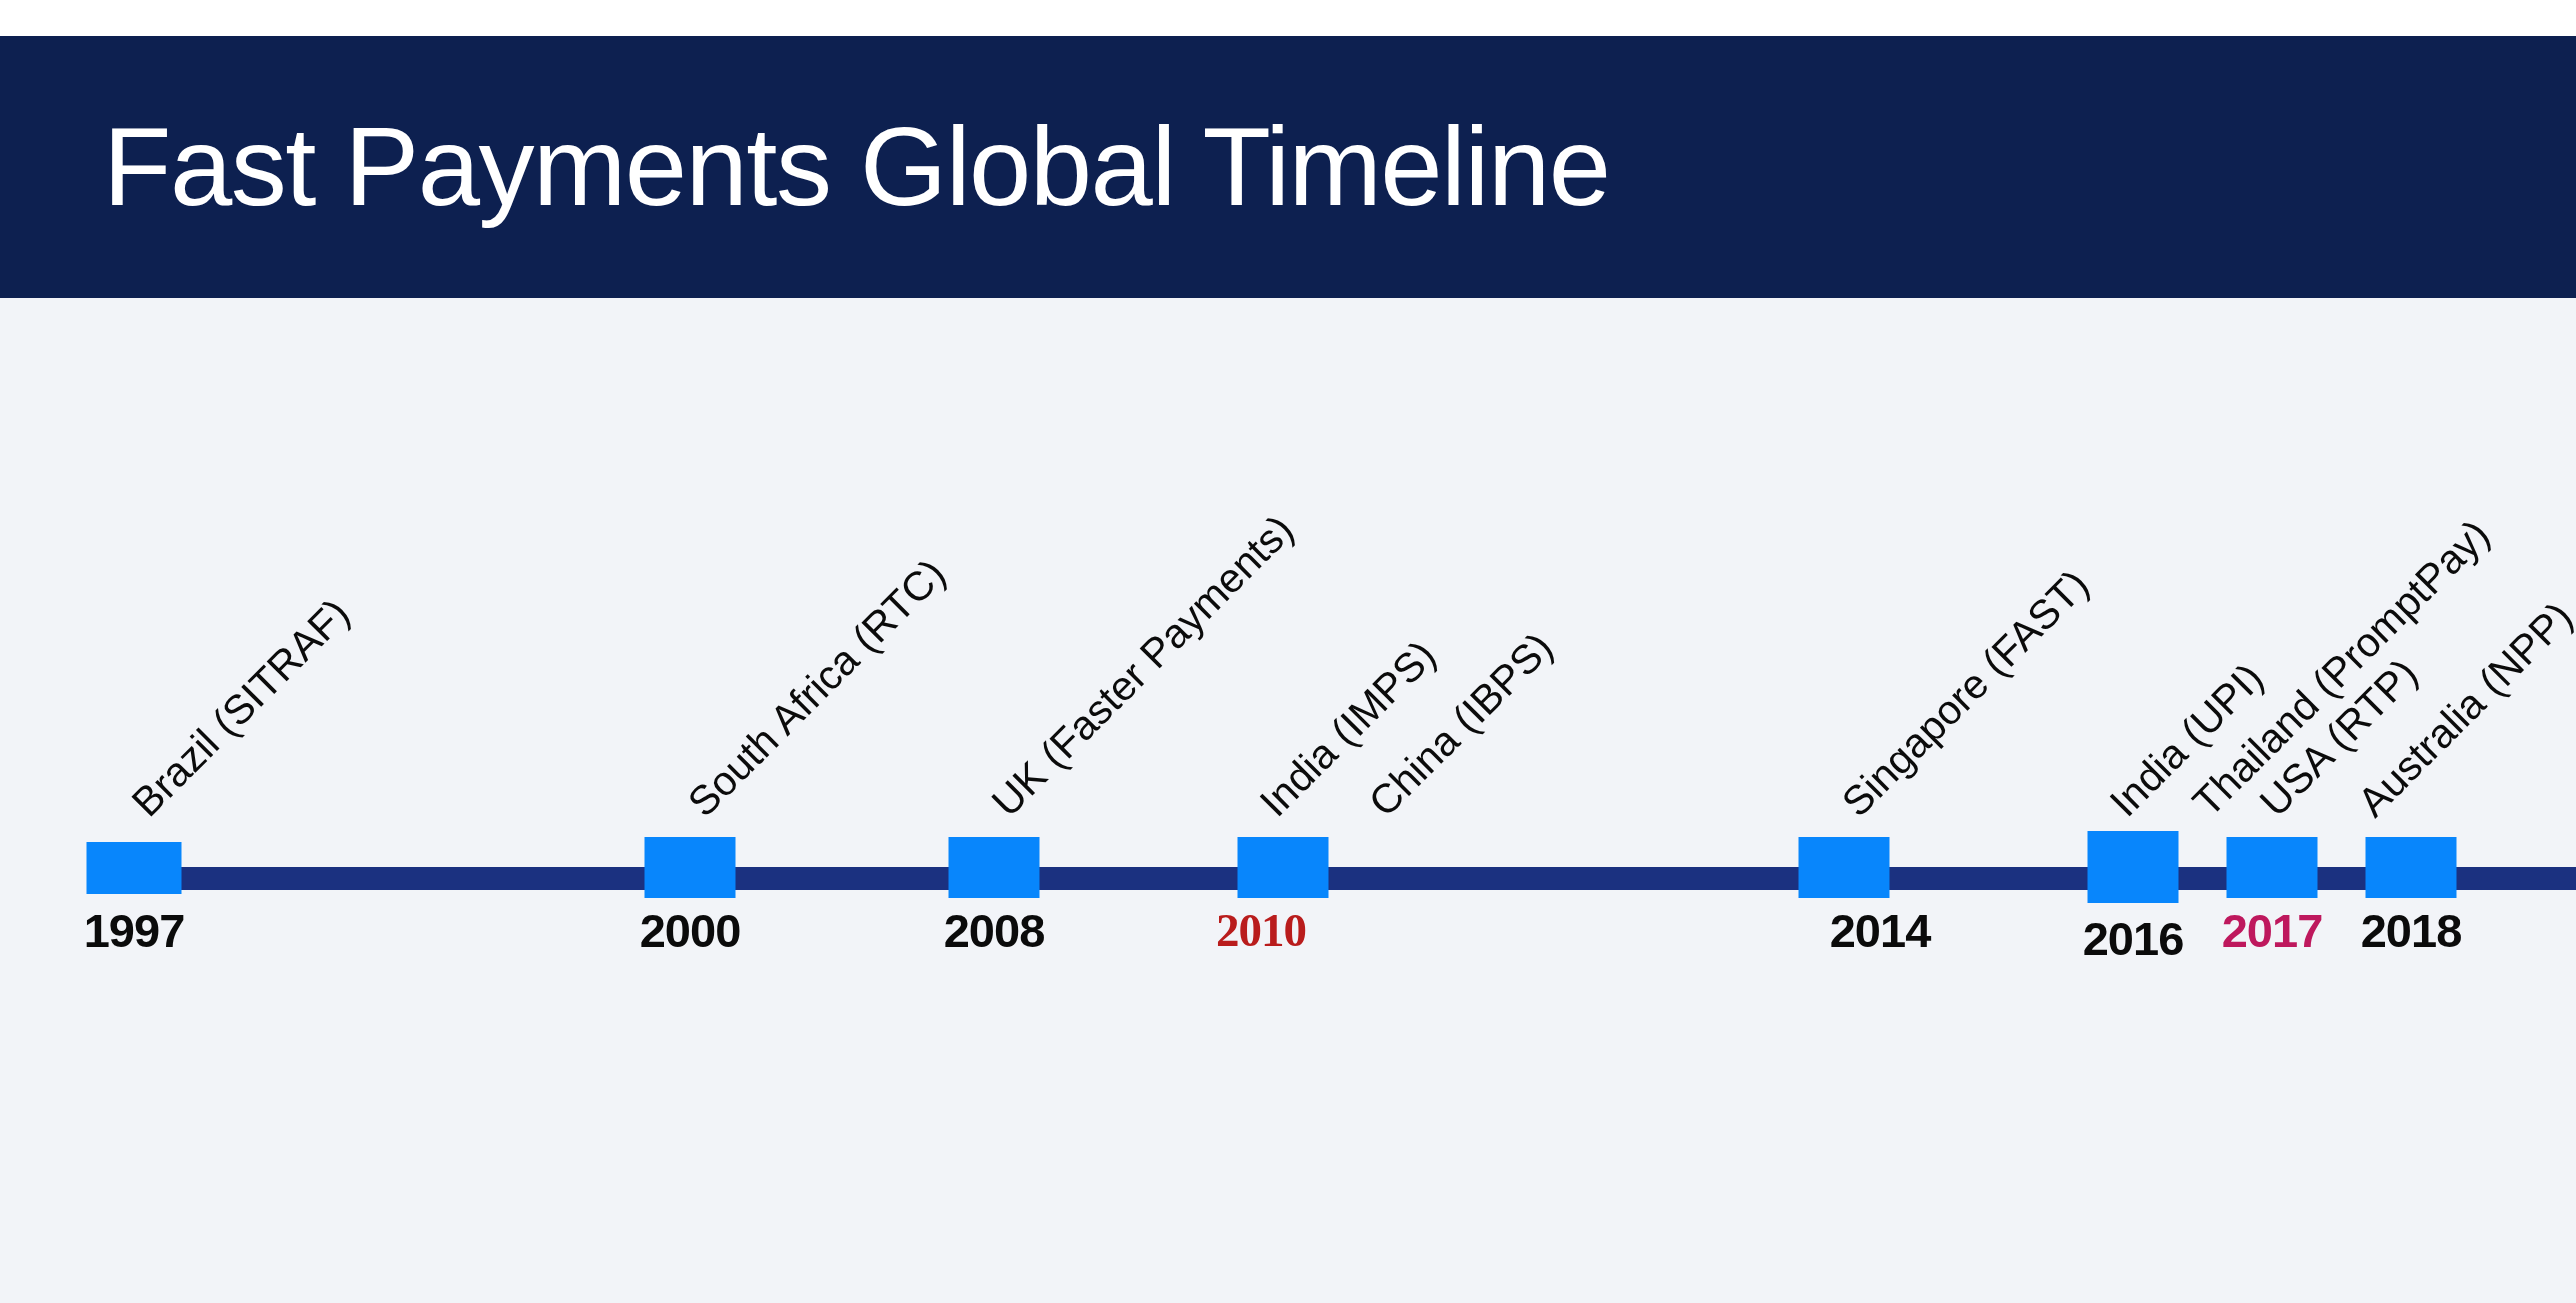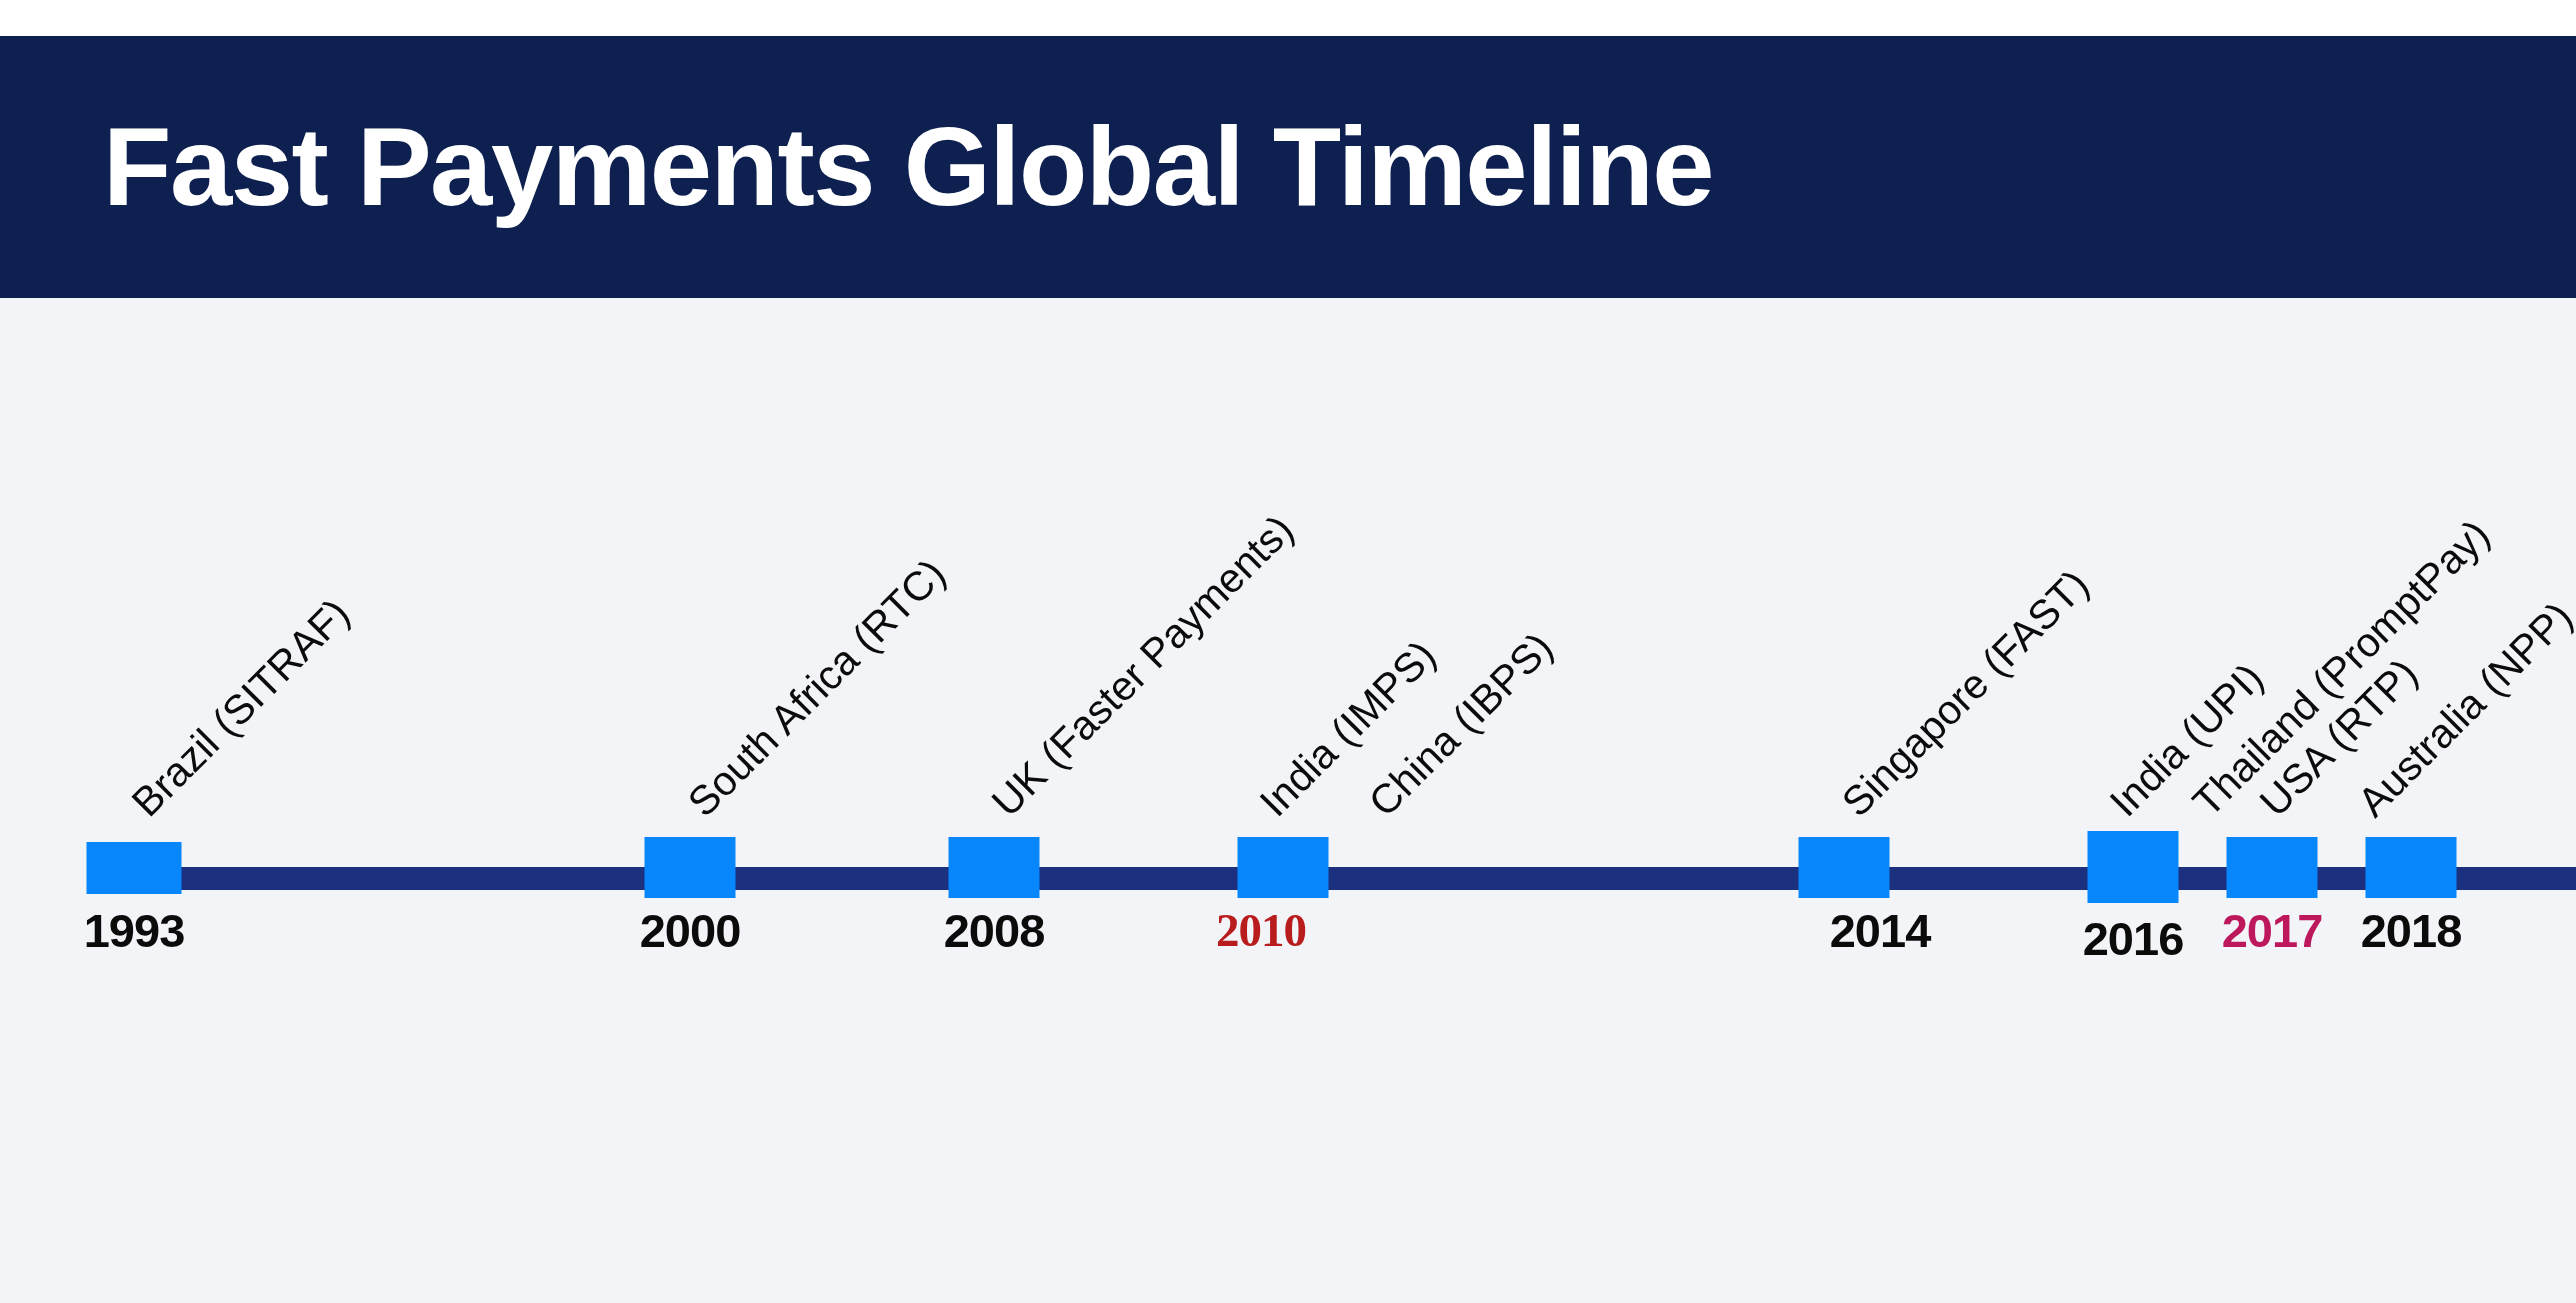--- a/index.html
+++ b/index.html
@@ -23,21 +23,21 @@
     position:absolute; left:0; top:36px; width:3277px; height:262px;
     background:#0d2050;
     clip-path: polygon(0 0, 3277px 0, 3114px 262px, 0 262px);
     -webkit-clip-path: polygon(0 0, 3277px 0, 3114px 262px, 0 262px);
   }
   #page-title {
     position:absolute; left:103px; top:0; height:262px;
     display:flex; align-items:center;
     color:#ffffff;
     font-size:112px;
-    font-weight:700;
+    font-weight:400;
     letter-spacing:-1.5px;
     white-space:nowrap;
     line-height:1;
   }
 
   
   #canvas {
     position:absolute; left:0; top:298px; width:3552px; height:1006px;
     background:#f2f4f8;
   }
@@ -102,21 +102,21 @@
       <div class="marker" style="left: 134px; width: 95px; height: 52px; top: 544px; background: rgb(8, 134, 252);"></div>
       <div class="marker" style="left: 690px; width: 91px; height: 61px; top: 539px; background: rgb(8, 134, 252);"></div>
       <div class="marker" style="left: 994px; width: 91px; height: 61px; top: 539px; background: rgb(8, 134, 252);"></div>
       <div class="marker" style="left: 1283px; width: 91px; height: 61px; top: 539px; background: rgb(8, 134, 252);"></div>
       <div class="marker" style="left: 1844px; width: 91px; height: 61px; top: 539px; background: rgb(8, 134, 252);"></div>
       <div class="marker" style="left: 2133px; width: 91px; height: 72px; top: 533px; background: rgb(8, 134, 252);"></div>
       <div class="marker" style="left: 2272px; width: 91px; height: 61px; top: 539px; background: rgb(8, 134, 252);"></div>
       <div class="marker" style="left: 2411px; width: 91px; height: 61px; top: 539px; background: rgb(8, 134, 252);"></div>
     </div>
   <div id="years-layer">
-      <div class="year-label" style="left: 134px; color: rgb(11, 11, 11);">1993</div>
+      <div class="year-label" style="left: 134px; color: rgb(11, 11, 11);">1997</div>
       <div class="year-label" style="left: 690px; color: rgb(11, 11, 11);">2000</div>
       <div class="year-label" style="left: 994px; color: rgb(11, 11, 11);">2008</div>
       <div class="year-label" style="left: 1261px; color: #b91c1c; font-family: Liberation Serif, serif;">2010</div>
       <div class="year-label" style="left: 1844px; color: rgb(11, 11, 11); margin-left: 36px;">2014</div>
       <div class="year-label" style="left: 2133px; color: rgb(11, 11, 11); margin-top: 8px;">2016</div>
       <div class="year-label" style="left: 2272px; color: #be185d;">2017</div>
       <div class="year-label" style="left: 2411px; color: rgb(11, 11, 11);">2018</div>
     </div>
   <div id="labels-layer">
       <div class="event-label" style="left: 154px; top: 485px; color: rgb(11, 11, 11); transform: rotate(-45deg);">Brazil (SITRAF)</div>

